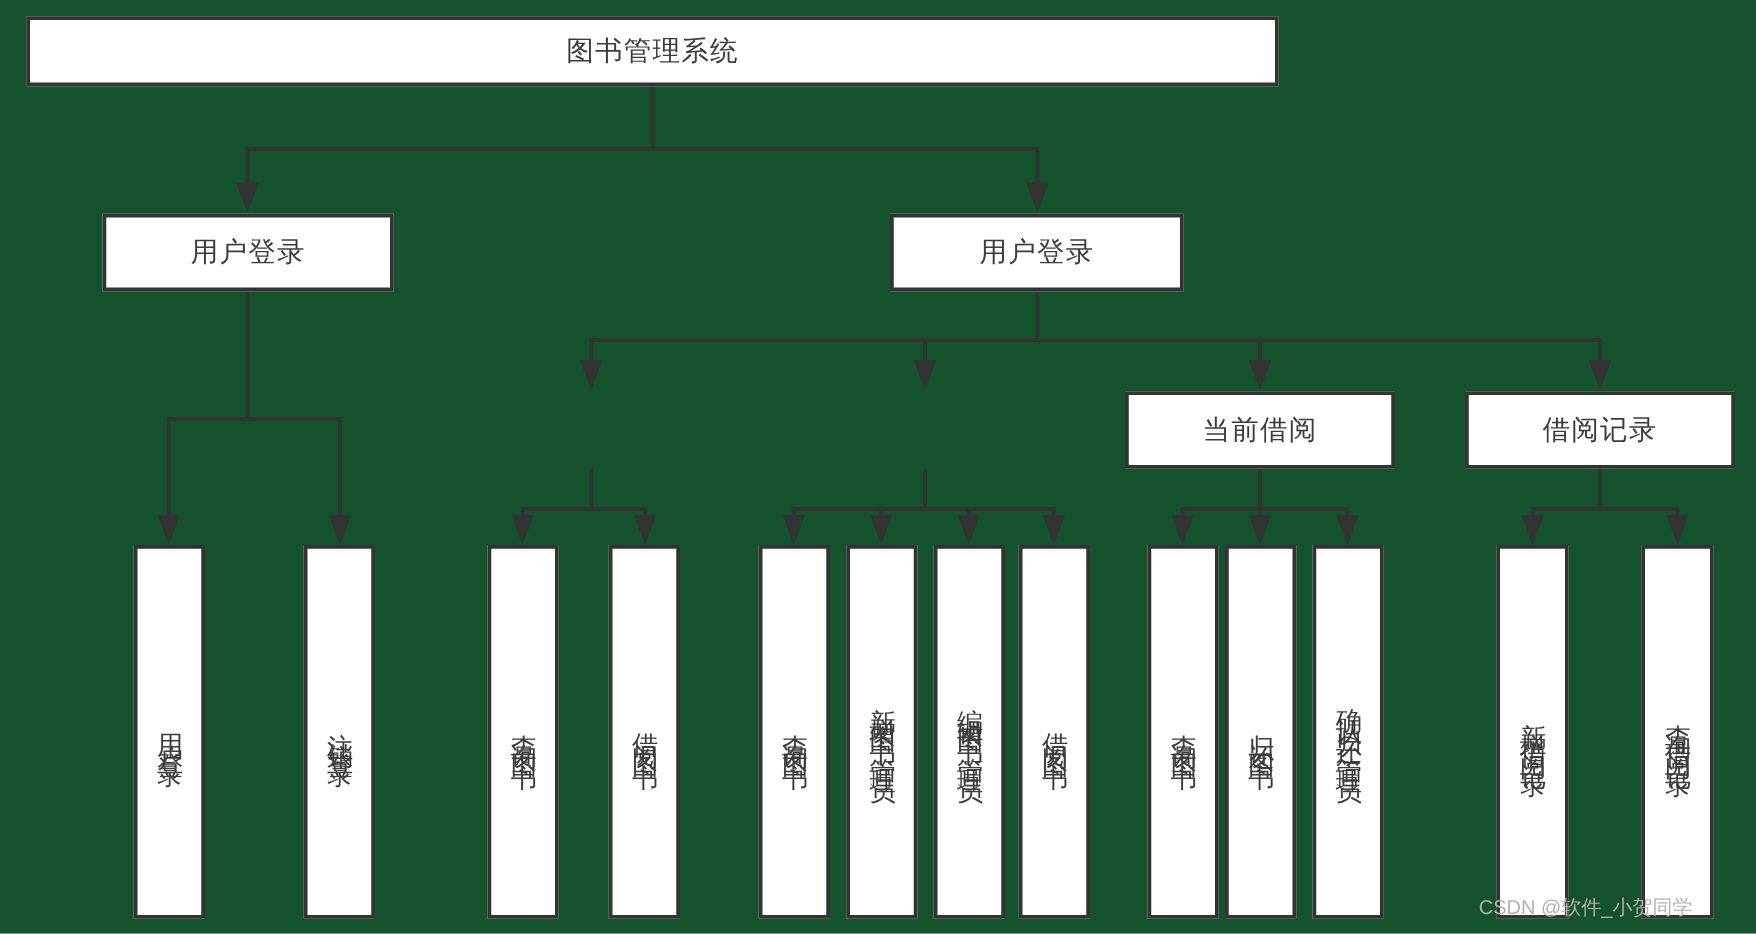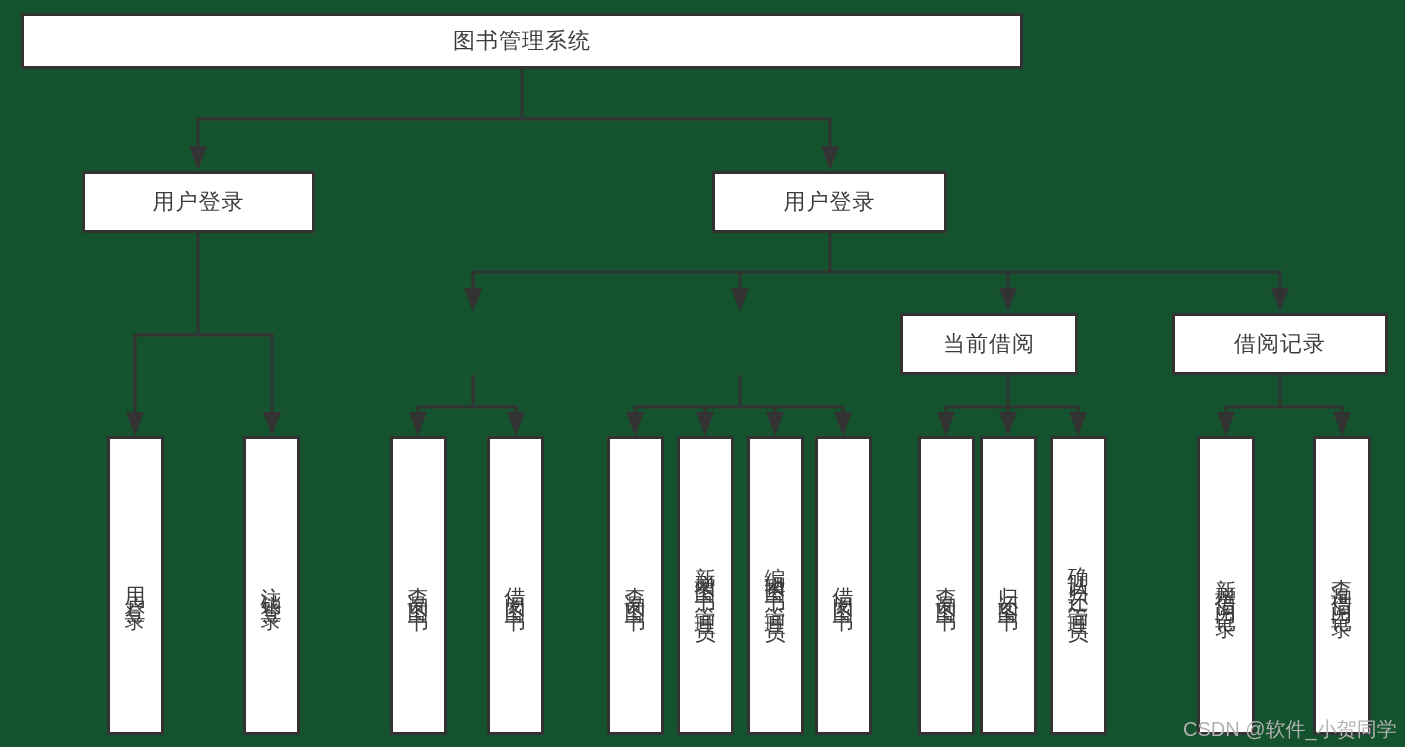--- a/index.html
+++ b/index.html
@@ -14,21 +14,21 @@
     display:flex;align-items:center;justify-content:center;
     color:#3c3c3c;font-size:22px;letter-spacing:1px;line-height:1;
     white-space:nowrap;
   }
   .node.v{
     writing-mode:vertical-rl;
     font-size:21px;letter-spacing:8px;line-height:1;
   }
   .watermark{
     position:absolute;z-index:3;left:1183px;top:716px;width:220px;
-    color:#b2b2b2;font-size:20px;letter-spacing:0;white-space:nowrap;
+    color:#b2b2b2;font-size:16px;letter-spacing:0;white-space:nowrap;
     font-family:"Liberation Sans","DejaVu Sans",sans-serif;
   }
 </style>
 </head>
 <body>
 
 <div id="stage">
 
   <svg class="connectors" width="1405" height="747" viewBox="0 0 1405 747">
     <defs>
@@ -97,21 +97,21 @@
       <use href="#arr" x="1226" y="436"></use>
       <use href="#arr" x="1342" y="436"></use>
     </g>
   </svg>
 
   <div class="node" style="left:21px;top:13px;width:1002px;height:56px">图书管理系统</div>
 
   <div class="node" style="left:82px;top:171px;width:233px;height:62px">用户登录</div>
   <div class="node" style="left:712px;top:171px;width:235px;height:62px">用户登录</div>
 
-  <div class="node" style="left:900px;top:313px;width:178px;height:62px">当前借阅</div>
+  <div class="node" style="left:900px;top:313px;width:216px;height:62px">当前借阅</div>
   <div class="node" style="left:1172px;top:313px;width:216px;height:62px">借阅记录</div>
 
   <div class="node v" style="left:107px;top:436px;width:57px;height:299px">用户登录</div>
   <div class="node v" style="left:243px;top:436px;width:57px;height:299px">注销登录</div>
 
   <div class="node v" style="left:390px;top:436px;width:57px;height:299px">查询图书</div>
   <div class="node v" style="left:487px;top:436px;width:57px;height:299px">借阅图书</div>
 
   <div class="node v" style="left:607px;top:436px;width:57px;height:299px">查询图书</div>
   <div class="node v" style="left:677px;top:436px;width:57px;height:299px">新增图书（管理员）</div>

